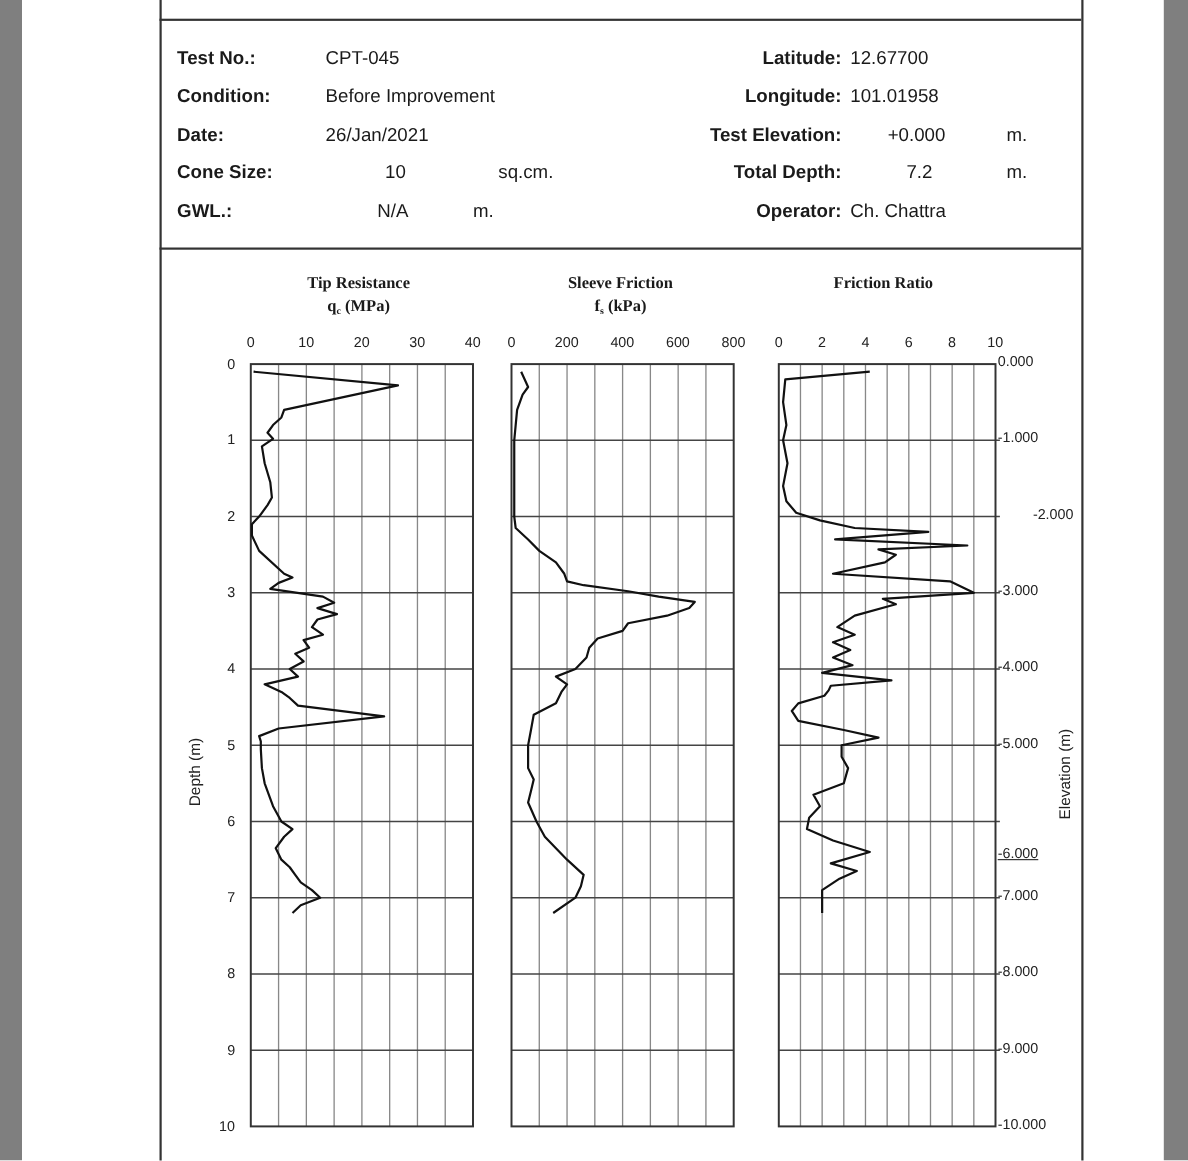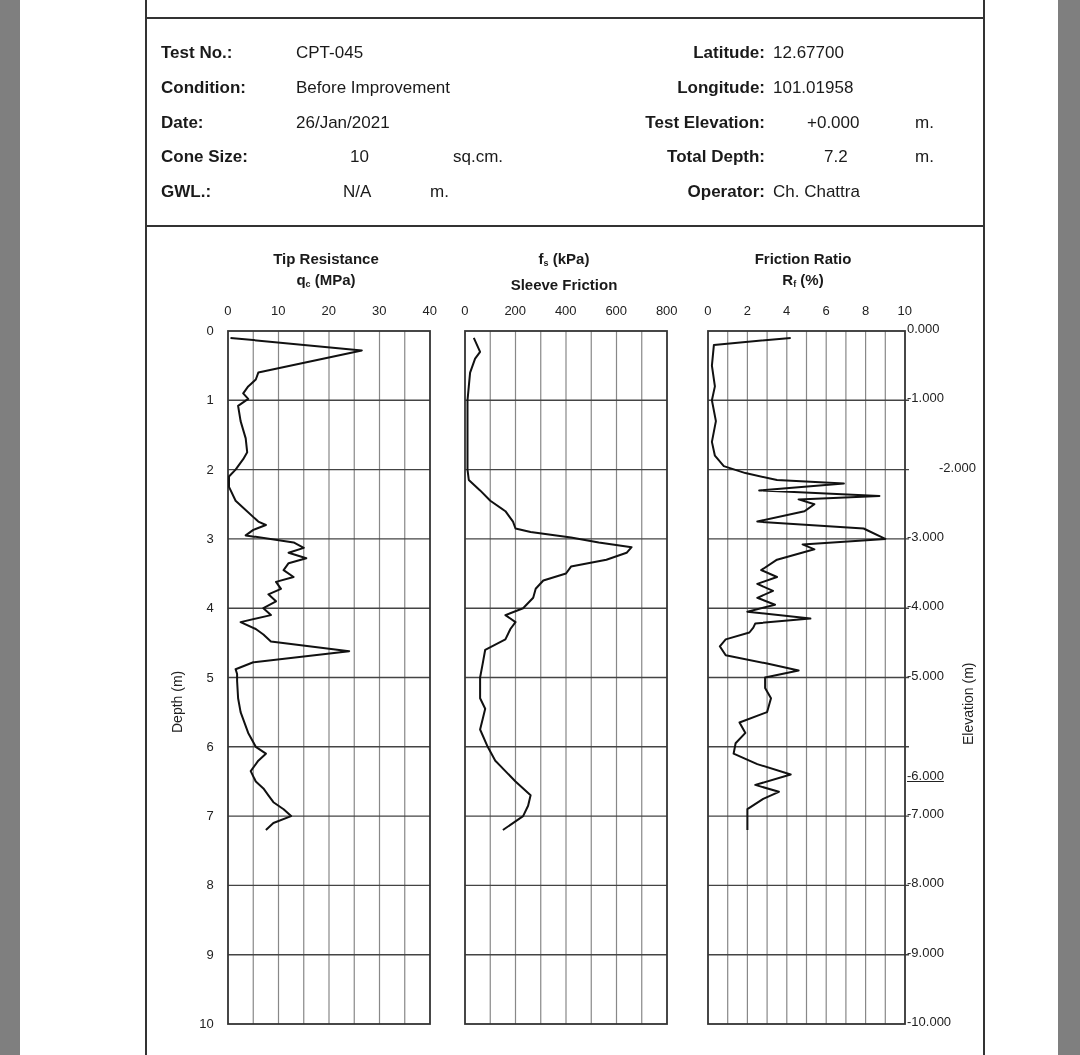--- a/index.html
+++ b/index.html
@@ -5,21 +5,21 @@
   html, body { margin:0; padding:0; }
   body { width:1080px; height:1055px; background:#ffffff; position:relative; overflow:hidden;
          font-family:"Liberation Sans", sans-serif; color:#1a1a1a; }
   .gutter-left { position:absolute; left:0; top:0; width:20px; height:1055px; background:#7f7f7f; }
   .gutter-right { position:absolute; left:1058px; top:0; width:22px; height:1055px; background:#7f7f7f; }
   .frame { position:absolute; left:145px; top:-2px; width:836px; height:1070px; border-left:2px solid #333; border-right:2px solid #333; }
   .hline { position:absolute; left:145px; width:838px; height:0; border-top:2px solid #333; }
   .info { position:absolute; font-size:17px; line-height:20px; white-space:nowrap; }
   .lbl { font-weight:bold; }
   .ralign { text-align:right; }
-  .chart-title { position:absolute; text-align:center; font-weight:bold; font-size:15px; line-height:21px; width:220px; }
+  .chart-title { position:absolute; text-align:center; font-weight:bold; font-size:15px; line-height:21px; width:220px;font-family:Liberation Serif, serif; }
   .chart-title sub { font-size:9px; vertical-align:-2px; }
   .tick { position:absolute; font-size:13px; color:#222; }
   .axis-label-v { position:absolute; font-size:14px; color:#222; white-space:nowrap; transform:rotate(-90deg); transform-origin:left top; }
   svg { position:absolute; left:0; top:0; }
 </style>
 </head>
 <body>
 
 <div class="gutter-left"></div>
 <div class="gutter-right"></div>
@@ -55,26 +55,25 @@
   <div class="info" style="left:915px;top:147px">m.</div>
   <div class="info lbl ralign" style="left:565px;width:200px;top:182px">Operator:</div>
   <div class="info" style="left:773px;top:182px">Ch. Chattra</div>
 </div>
 
 <div class="chart-title" style="left:216px;top:248px">
   <div>Tip Resistance</div>
   <div><span>q</span><sub>c</sub><span> (MPa)</span></div>
 </div>
 <div class="chart-title" style="left:454px;top:248px">
+  <div>Sleeve Friction</div>
   <div><span>f</span><sub>s</sub><span> (kPa)</span></div>
-  <div>Sleeve Friction</div>
 </div>
 <div class="chart-title" style="left:693px;top:248px">
   <div>Friction Ratio</div>
-  <div><span>R</span><sub>f</sub><span> (%)</span></div>
 </div>
 
 <div class="axis-label-v" style="left:169px;top:733px">Depth (m)</div>
 <div class="axis-label-v" style="left:960px;top:745px">Elevation (m)</div>
 
 <div id="ticks">
     <div class="tick" style="left: 224.3px; top: 303px;">0</div>
     <div class="tick" style="left: 271.1px; top: 303px;">10</div>
     <div class="tick" style="left: 321.6px; top: 303px;">20</div>
     <div class="tick" style="left: 372.1px; top: 303px;">30</div>

